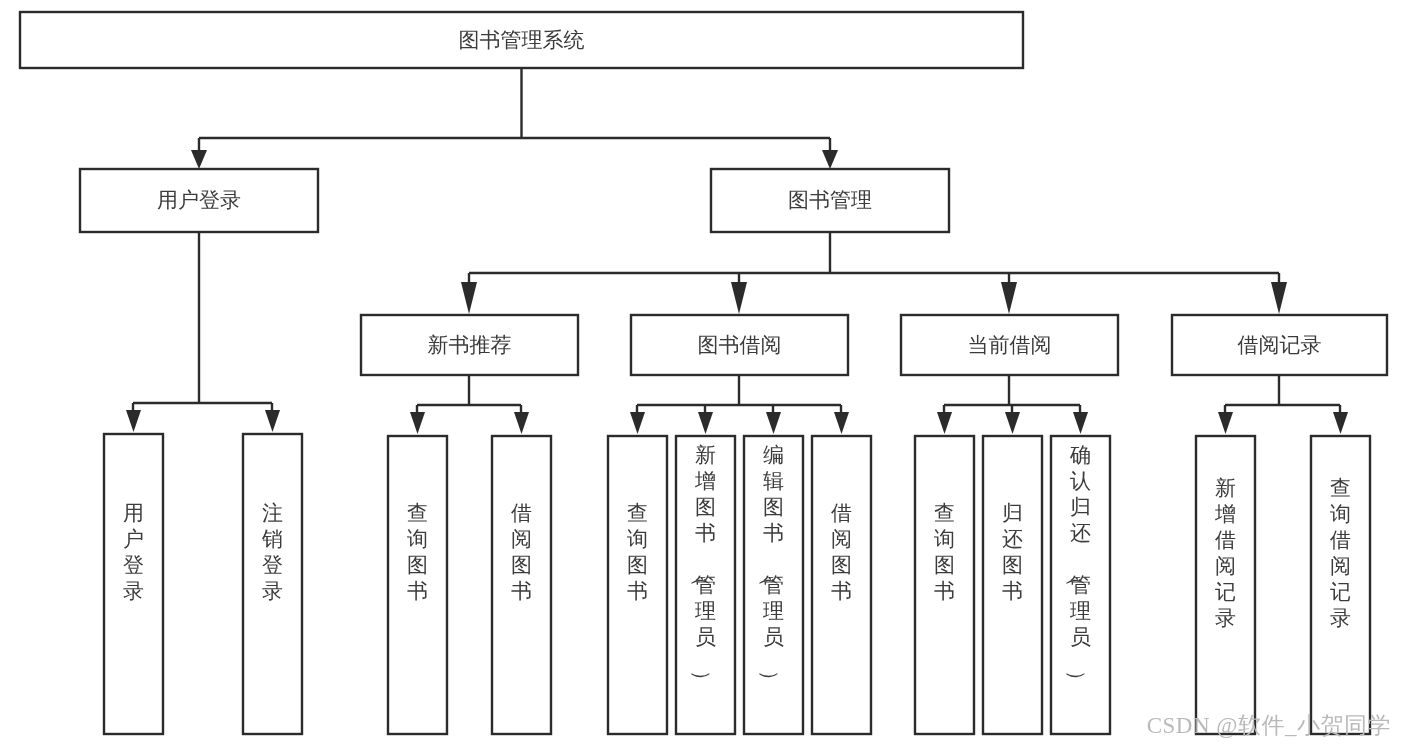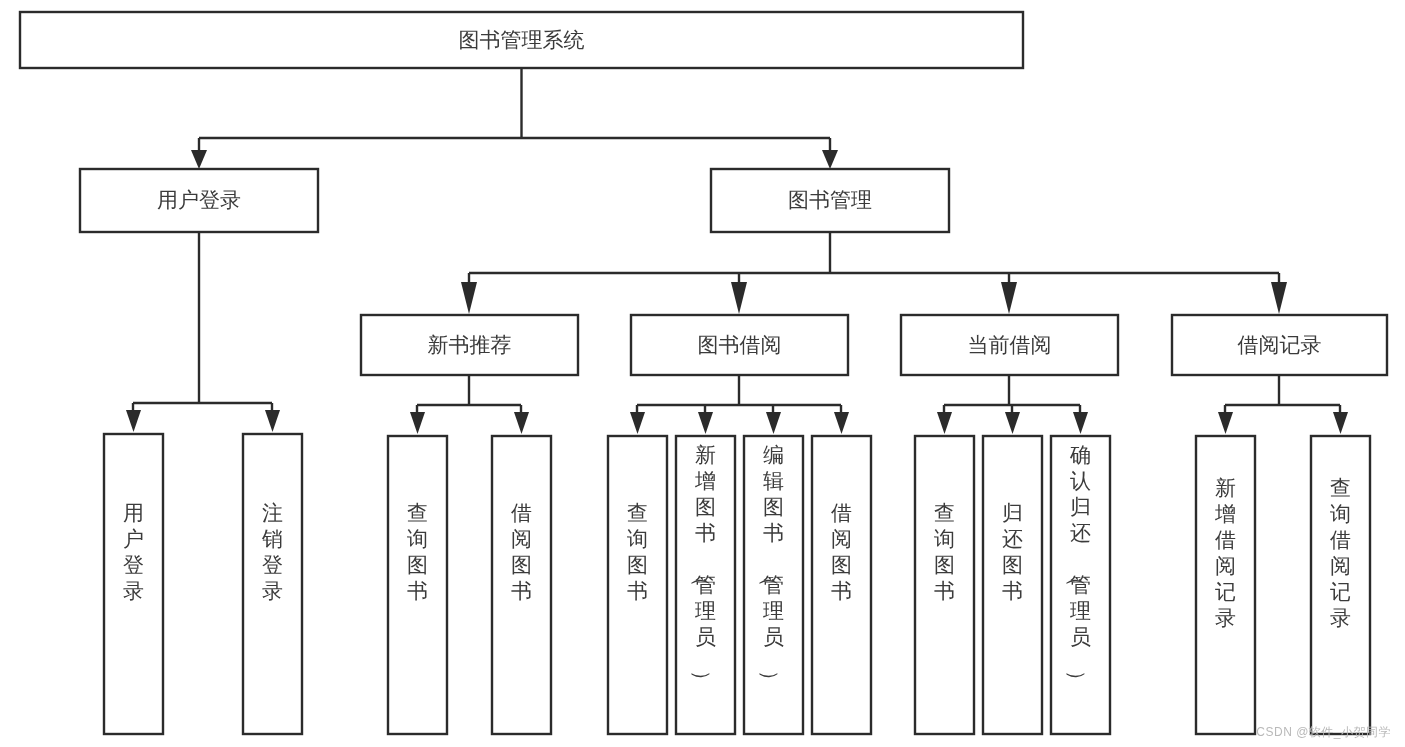--- a/index.html
+++ b/index.html
@@ -52,22 +52,22 @@
   .node-label-vertical {
     font-family: "Liberation Sans", "DejaVu Sans", sans-serif;
     fill: #3b3b3b;
     font-size: 21px;
     text-anchor: middle;
   }
   .watermark {
     position: absolute;
     right: 14px;
     bottom: 6px;
-    font-family: Liberation Sans, sans-serif;
-    font-size: 12px;
+    font-family: Liberation Serif, serif;
+    font-size: 23px;
     color: #b9b9b9;
     letter-spacing: 0.5px;
     white-space: nowrap;
     pointer-events: none;
   }
 </style>
 </head>
 <body>
 
 <div id="diagram-root">

